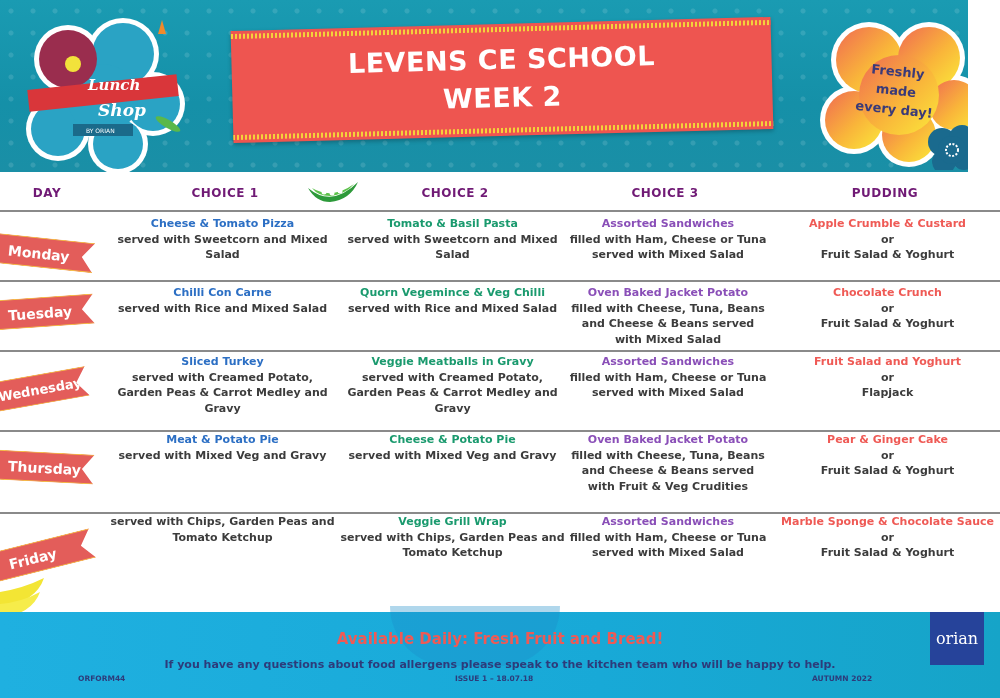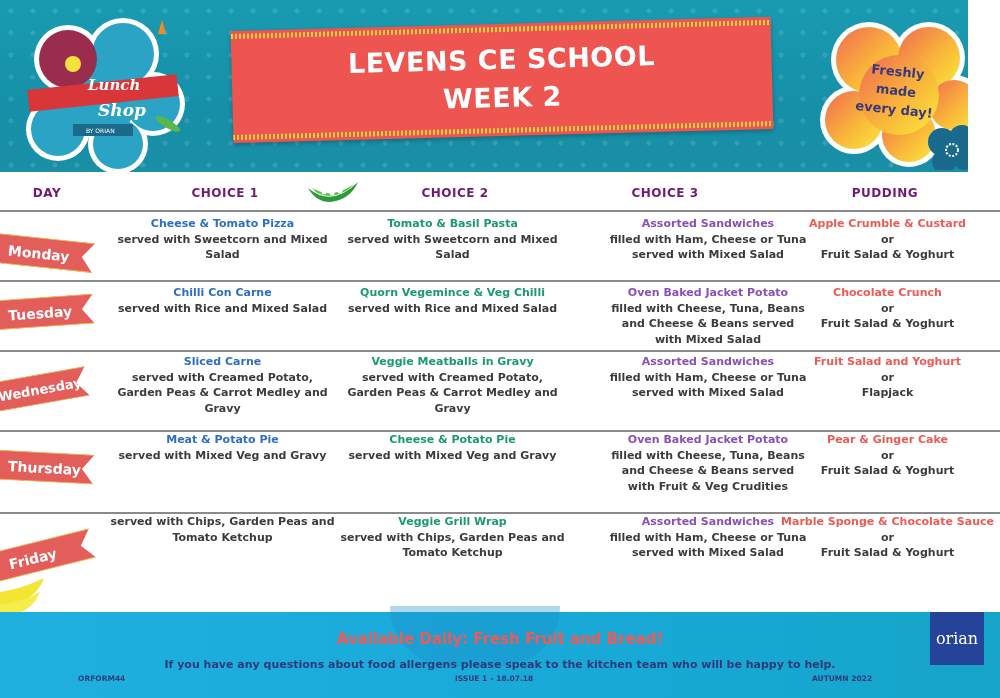--- a/index.html
+++ b/index.html
@@ -37,21 +37,21 @@
   
   .row { position: absolute; left: 0; width: 1000px; }
   .day-ribbon { position: absolute; left: -6px; width: 100px; height: 30px; background: #e35d5a;
     color: #ffffff; font-weight: bold; font-size: 14px; line-height: 30px; padding-left: 14px;
     clip-path: polygon(0 0, 100% 0, 88% 50%, 100% 100%, 0 100%);
     border-top: 1px solid #f5c04a; border-bottom: 1px solid #f5c04a; }
   .cell { position: absolute; text-align: center; font-size: 11px; line-height: 15.5px; font-weight: bold; color: #3c3c3c; }
   .cell .title { display: block; }
   .c1 { left: 110px; width: 225px; }
   .c2 { left: 340px; width: 225px; }
-  .c3 { left: 568px; width: 200px; margin-left: 40px; }
+  .c3 { left: 568px; width: 200px; }
   .c4 { left: 780px; width: 215px; }
   .t-blue { color: #2c6fc4; }
   .t-green { color: #1a9a6e; }
   .t-purple { color: #8a4fb8; }
   .t-red { color: #ef5a55; }
 
   
   .footer { position: absolute; left: 0; top: 612px; width: 1000px; height: 86px;
     background: linear-gradient(90deg, #1fb0e0 0%, #18a9d7 60%, #16a4c8 100%); }
   .footer-bubble { position: absolute; left: 390px; top: -6px; width: 170px; height: 60px;
@@ -180,21 +180,21 @@
   <div class="cell c3"><span class="title t-purple">Oven Baked Jacket Potato</span><span>filled with Cheese, Tuna, Beans and Cheese &amp; Beans served with Mixed Salad</span></div>
   <div class="cell c4">
       <span class="title t-red">Chocolate Crunch</span>
       <span class="title">or</span>
       <span class="title">Fruit Salad &amp; Yoghurt</span>
     </div>
 </div>
 
 <div class="row" style="top:354px;">
   <div class="day-ribbon" style="top:20px;width:94px;transform:rotate(-10deg);font-size:13px;padding-left:4px;">Wednesday</div>
-  <div class="cell c1"><span class="title t-blue">Sliced Carne</span><span>served with Creamed Potato, Garden Peas &amp; Carrot Medley and Gravy</span></div>
+  <div class="cell c1"><span class="title t-blue">Sliced Turkey</span><span>served with Creamed Potato, Garden Peas &amp; Carrot Medley and Gravy</span></div>
   <div class="cell c2"><span class="title t-green">Veggie Meatballs in Gravy</span><span>served with Creamed Potato, Garden Peas &amp; Carrot Medley and Gravy</span></div>
   <div class="cell c3"><span class="title t-purple">Assorted Sandwiches</span><span>filled with Ham, Cheese or Tuna served with Mixed Salad</span></div>
   <div class="cell c4">
       <span class="title t-red">Fruit Salad and Yoghurt</span>
       <span class="title">or</span>
       <span class="title">Flapjack</span>
     </div>
 </div>
 
 <div class="row" style="top:432px;">

